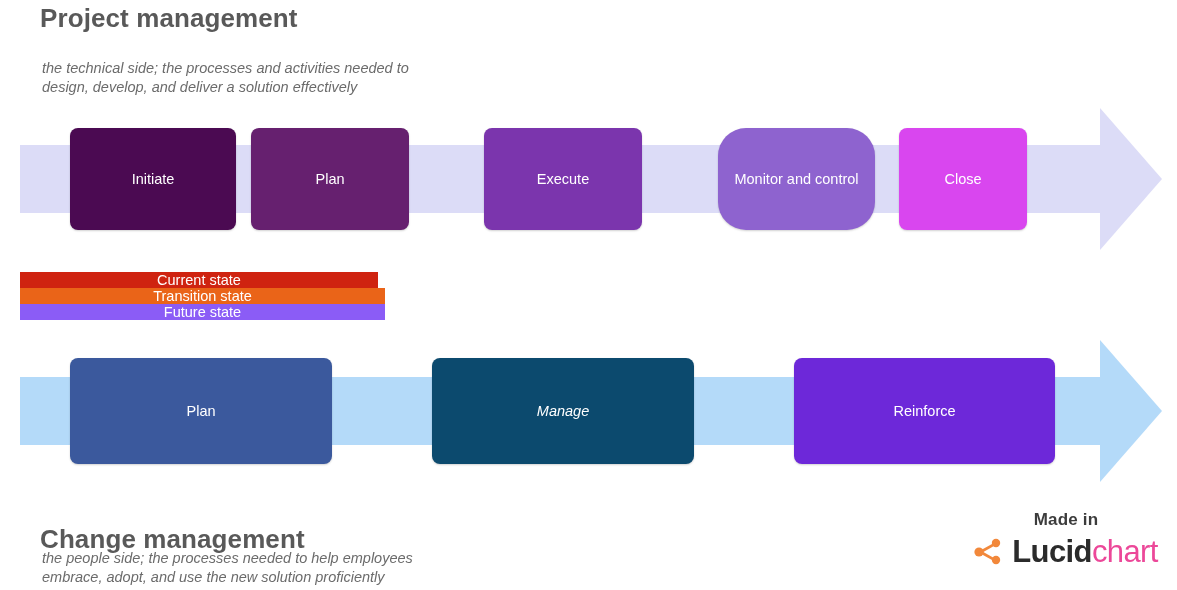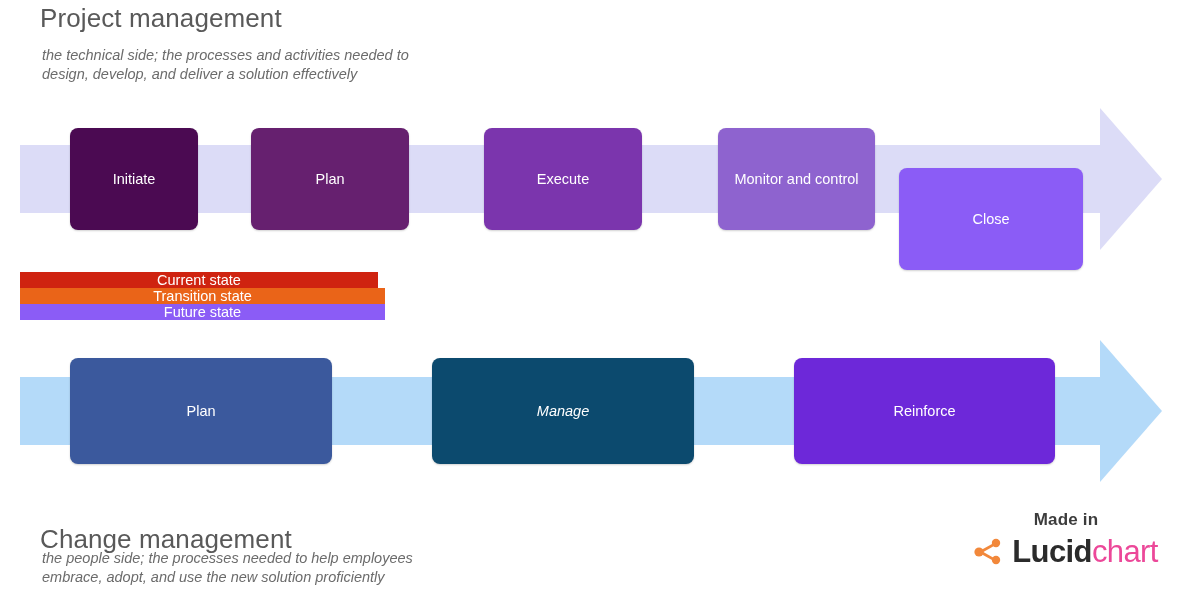--- a/index.html
+++ b/index.html
@@ -16,36 +16,36 @@
     width: 1177px;
     height: 590px;
     background: #ffffff;
     overflow: hidden;
   }
 
   
   .section-title {
     position: absolute;
     font-size: 26px;
-    font-weight: 400;
+    font-weight: 700;
     color: #595959;
     letter-spacing: 0.1px;
     white-space: nowrap;
   }
   .section-desc {
     position: absolute;
     font-size: 14.5px;
     font-style: italic;
     color: #6b6b6b;
     line-height: 19px;
     white-space: pre-line;
   }
 
   #pm-title { left: 40px; top: 3px; }
-  #pm-desc  { left: 42px; top: 46px; }
+  #pm-desc  { left: 42px; top: 59px; }
   #cm-title { left: 40px; top: 504px; margin-top: 20px; }
   #cm-desc  { left: 42px; top: 549px; }
 
   
   .arrow-shaft {
     position: absolute;
     border: 0;
   }
   .arrow-head {
     position: absolute;
@@ -153,33 +153,33 @@
 <div id="canvas">
 
   <div id="pm-title" class="section-title">Project management</div>
   <div id="pm-desc" class="section-desc">the technical side; the processes and activities needed to
 design, develop, and deliver a solution effectively</div>
 
   <div id="pm-shaft" class="arrow-shaft" style="background: rgb(220, 220, 247);"></div>
   <div id="pm-head" class="arrow-head" style="border-left-color: rgb(220, 220, 247);"></div>
 
   <div id="pm-boxes">
-      <div class="pbox top" style="left: 70px; width: 128px; background: rgb(75, 10, 82);">
+      <div class="pbox top" style="left: 70px; width: 166px; background: rgb(75, 10, 82);">
         <span>Initiate</span>
       </div>
       <div class="pbox top" style="left: 251px; width: 158px; background: rgb(102, 32, 111);">
         <span>Plan</span>
       </div>
       <div class="pbox top" style="left: 484px; width: 158px; background: rgb(123, 53, 173);">
         <span>Execute</span>
       </div>
-      <div class="pbox top" style="left: 718px; width: 157px; background: rgb(142, 99, 207);">
+      <div class="pbox top" style="left: 718px; width: 157px; background: rgb(142, 99, 207); border-radius: 28px;">
         <span>Monitor and control</span>
       </div>
-      <div class="pbox top" style="left: 899px; width: 184px; background: #8b5cf6; margin-top: 40px;">
+      <div class="pbox top" style="left: 899px; width: 128px; background: #d946ef;">
         <span>Close</span>
       </div>
     </div>
 
   <div id="state-bar">
       <div class="state-seg" style="width: 358px; background: rgb(207, 35, 16);">
         <span>Current state</span>
       </div>
       <div class="state-seg" style="width: 365px; background: rgb(234, 100, 24);">
         <span>Transition state</span>

